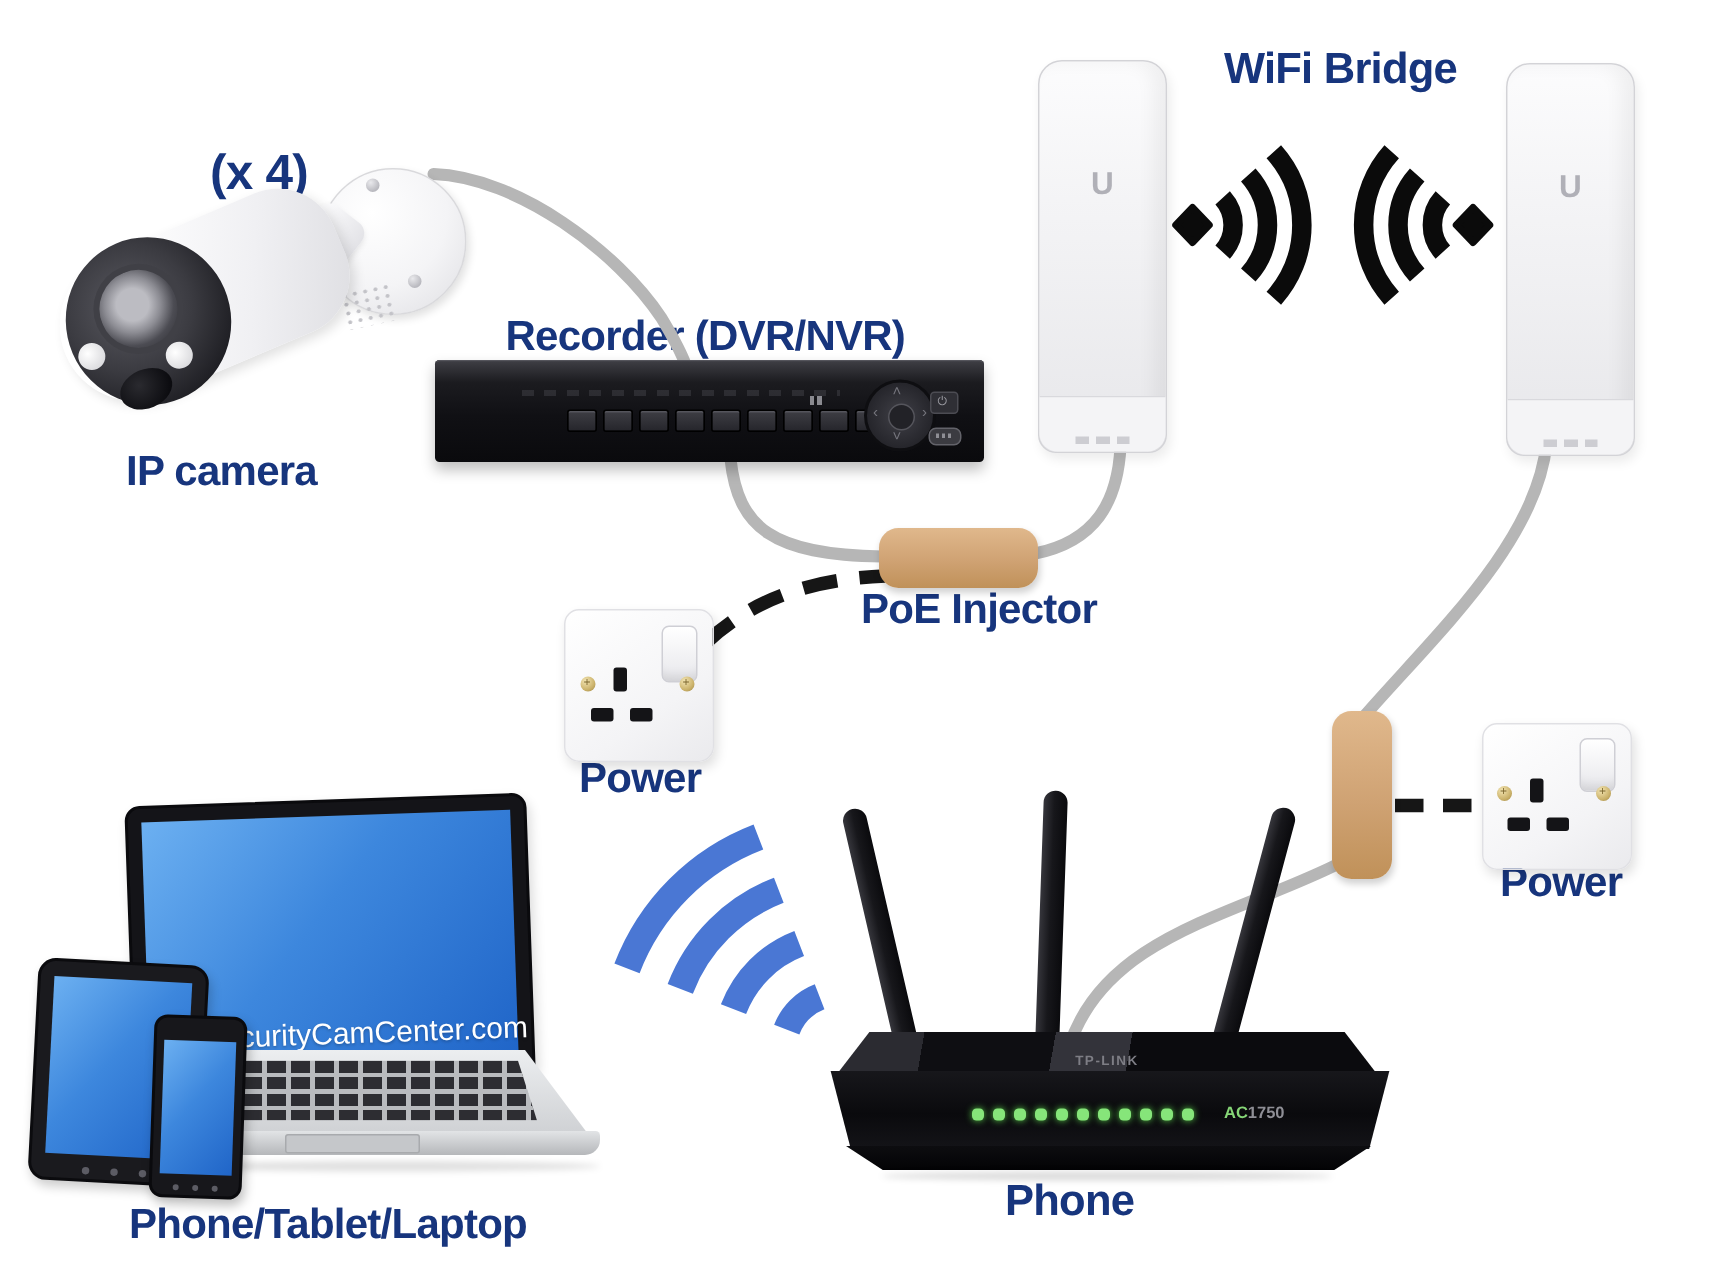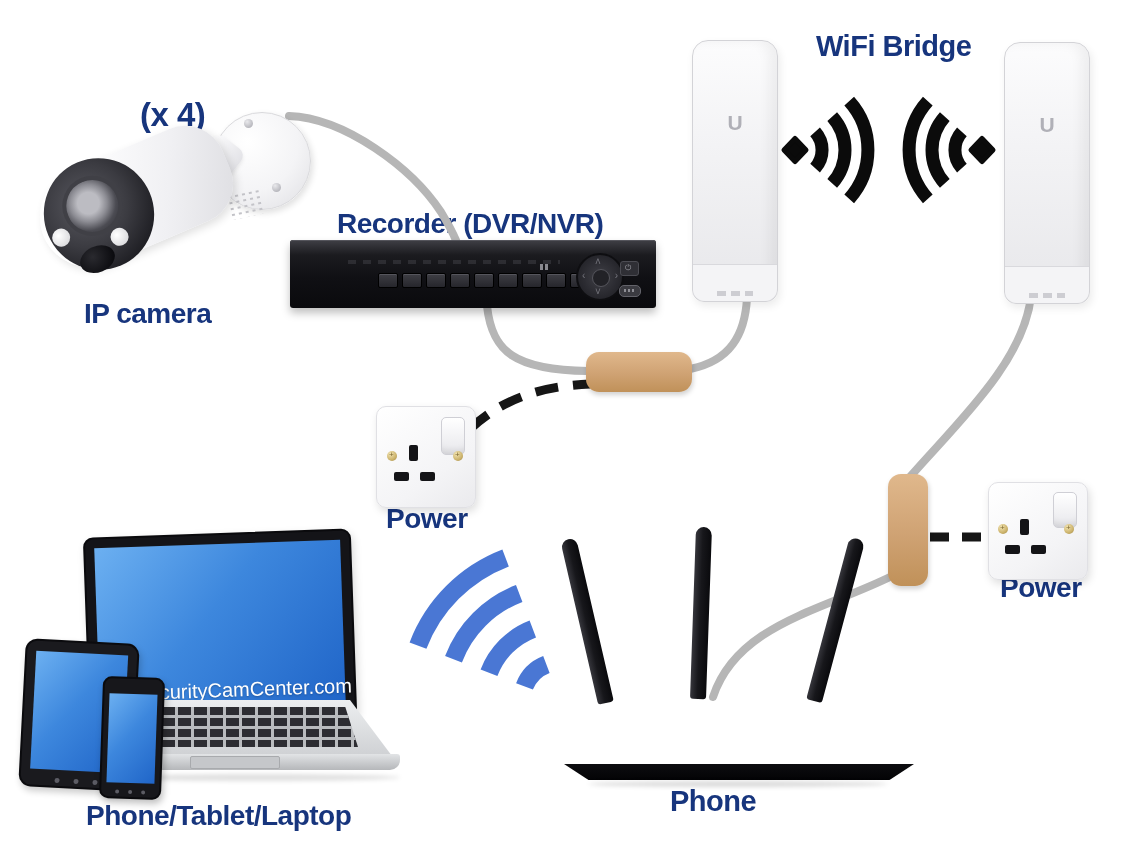--- a/index.html
+++ b/index.html
@@ -248,20 +248,21 @@
     </div>
   </div>
   <div class="bridge" style="left:1004px;top:42px;">
     <span class="bridge-logo">U</span>
     <div class="bridge-foot">
       <span class="bridge-ports"></span>
     </div>
   </div>
 
   <div class="injector" style="left:586px;top:352px;width:106px;height:40px;"></div>
+  <div class="lbl" style="left:574px;top:390px;">PoE Injector</div>
 
   <div class="injector" style="left:888px;top:474px;width:40px;height:112px;"></div>
 
   <div class="outlet" style="left:376px;top:406px;width:98px;height:100px;">
     <span class="outlet-switch" style="left:64px;top:10px;"></span>
     <span class="screw" style="left:10px;top:44px;"></span>
     <span class="screw" style="left:76px;top:44px;"></span>
     <span class="slot-v" style="left:32px;top:38px;"></span>
     <span class="slot-h" style="left:17px;top:65px;"></span>
     <span class="slot-h" style="left:43px;top:65px;"></span>
@@ -275,20 +276,41 @@
     <span class="slot-v" style="left:31px;top:36px;"></span>
     <span class="slot-h" style="left:16px;top:62px;"></span>
     <span class="slot-h" style="left:42px;top:62px;"></span>
   </div>
   <div class="lbl" style="left:1000px;top:572px;">Power</div>
 
   <div class="router">
     <div class="antenna" style="left:50px;top:10px;transform:rotate(-13deg);"></div>
     <div class="antenna" style="left:142px;top:2px;height:172px;transform:rotate(2deg);"></div>
     <div class="antenna" style="left:258px;top:8px;transform:rotate(15deg);"></div>
+    <div class="r-deck">
+      <div class="r-brand">TP-LINK</div>
+    </div>
+    <div class="r-front">
+      <div class="r-leds">
+        <span class="r-led"></span>
+          <span class="r-led"></span>
+          <span class="r-led"></span>
+        <span class="r-led"></span>
+          <span class="r-led"></span>
+          <span class="r-led"></span>
+        <span class="r-led"></span>
+          <span class="r-led"></span>
+          <span class="r-led"></span>
+        <span class="r-led"></span>
+          <span class="r-led"></span>
+      </div>
+      <div class="r-badge">
+        <span class="b-ac">AC</span><span class="b-num">1750</span>
+      </div>
+    </div>
     <div class="r-base"></div>
     <div class="r-shadow"></div>
   </div>
   <div class="lbl" style="left:670px;top:785px;font-size:29px;">Phone</div>
 
   <div class="laptop-shadow"></div>
   <div class="laptop-screen">
     <div class="screen-blue">
       <div class="watermark">SecurityCamCenter.com</div>
     </div>

